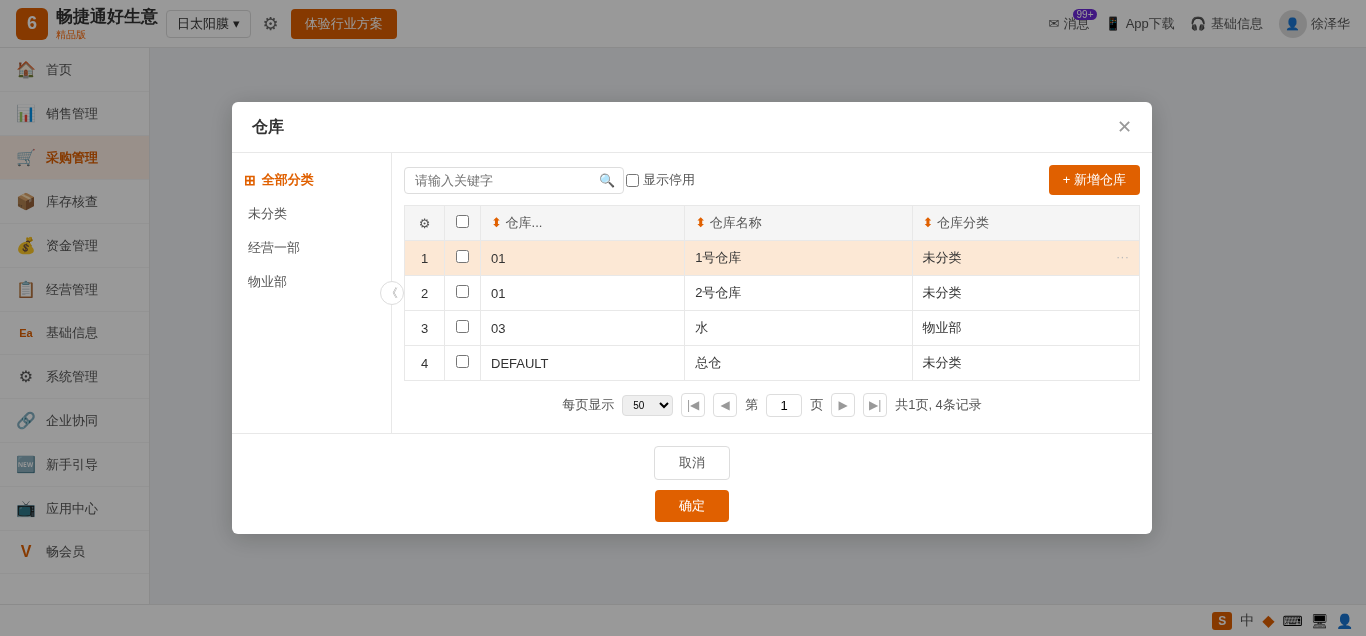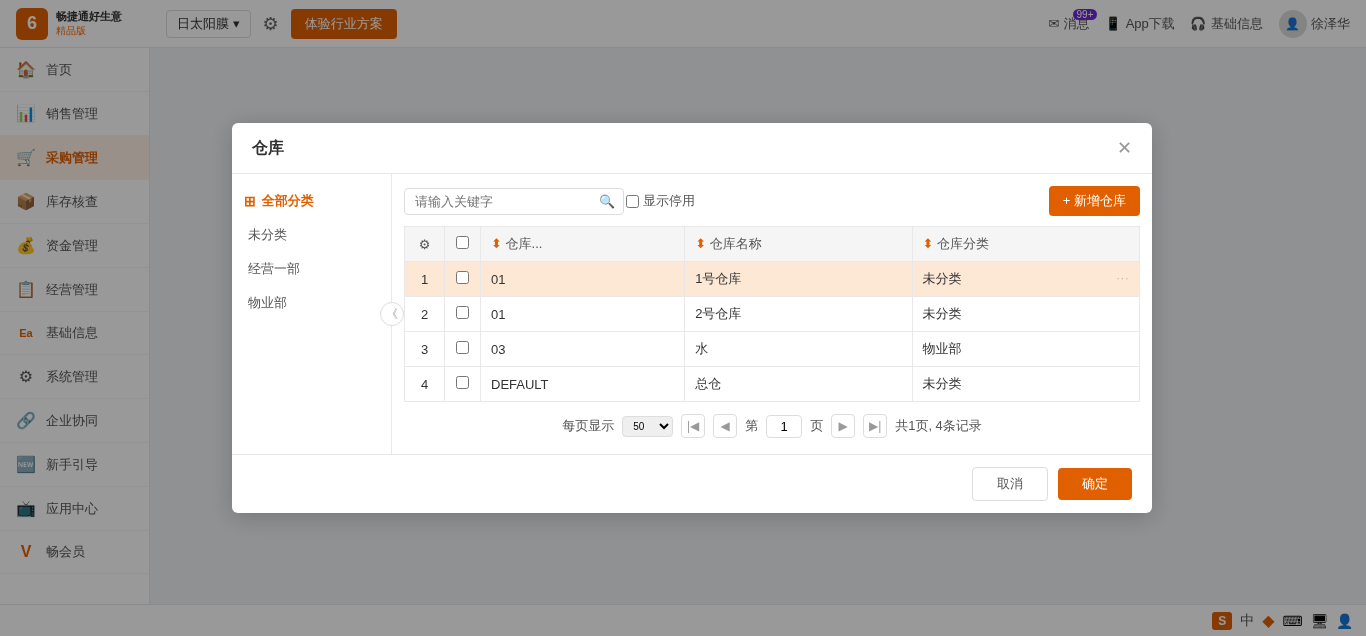--- a/index.html
+++ b/index.html
@@ -324,20 +324,21 @@
     }
 
     
     .modal-footer {
       display: flex;
       align-items: center;
       justify-content: flex-end;
       gap: 10px;
       padding: 12px 20px;
       border-top: 1px solid #e8e8e8;
+      flex-direction: column;
     }
     .cancel-btn {
       padding: 7px 24px;
       border: 1px solid #ddd;
       border-radius: 4px;
       background: #fff;
       cursor: pointer;
       font-size: 13px;
       color: #555;
     }
@@ -378,21 +379,21 @@
   </style>
 </head>
 <body>
 
 <div class="top-header">
   <div class="logo-area">
     <div class="logo-icon">
       <span>6</span>
     </div>
     <div>
-      <div style="font-size:11px;font-weight:bold;color:#333;">畅捷通好生意</div>
+      <div style="font-size:17px;font-weight:bold;color:#333;">畅捷通好生意</div>
       <div style="font-size:10px;color:#f60;">精品版</div>
     </div>
   </div>
 
   <div class="header-center">
     <div class="store-selector">
       <span>日太阳膜</span>
       <span>▾</span>
     </div>
     <button class="gear-btn">⚙</button>

